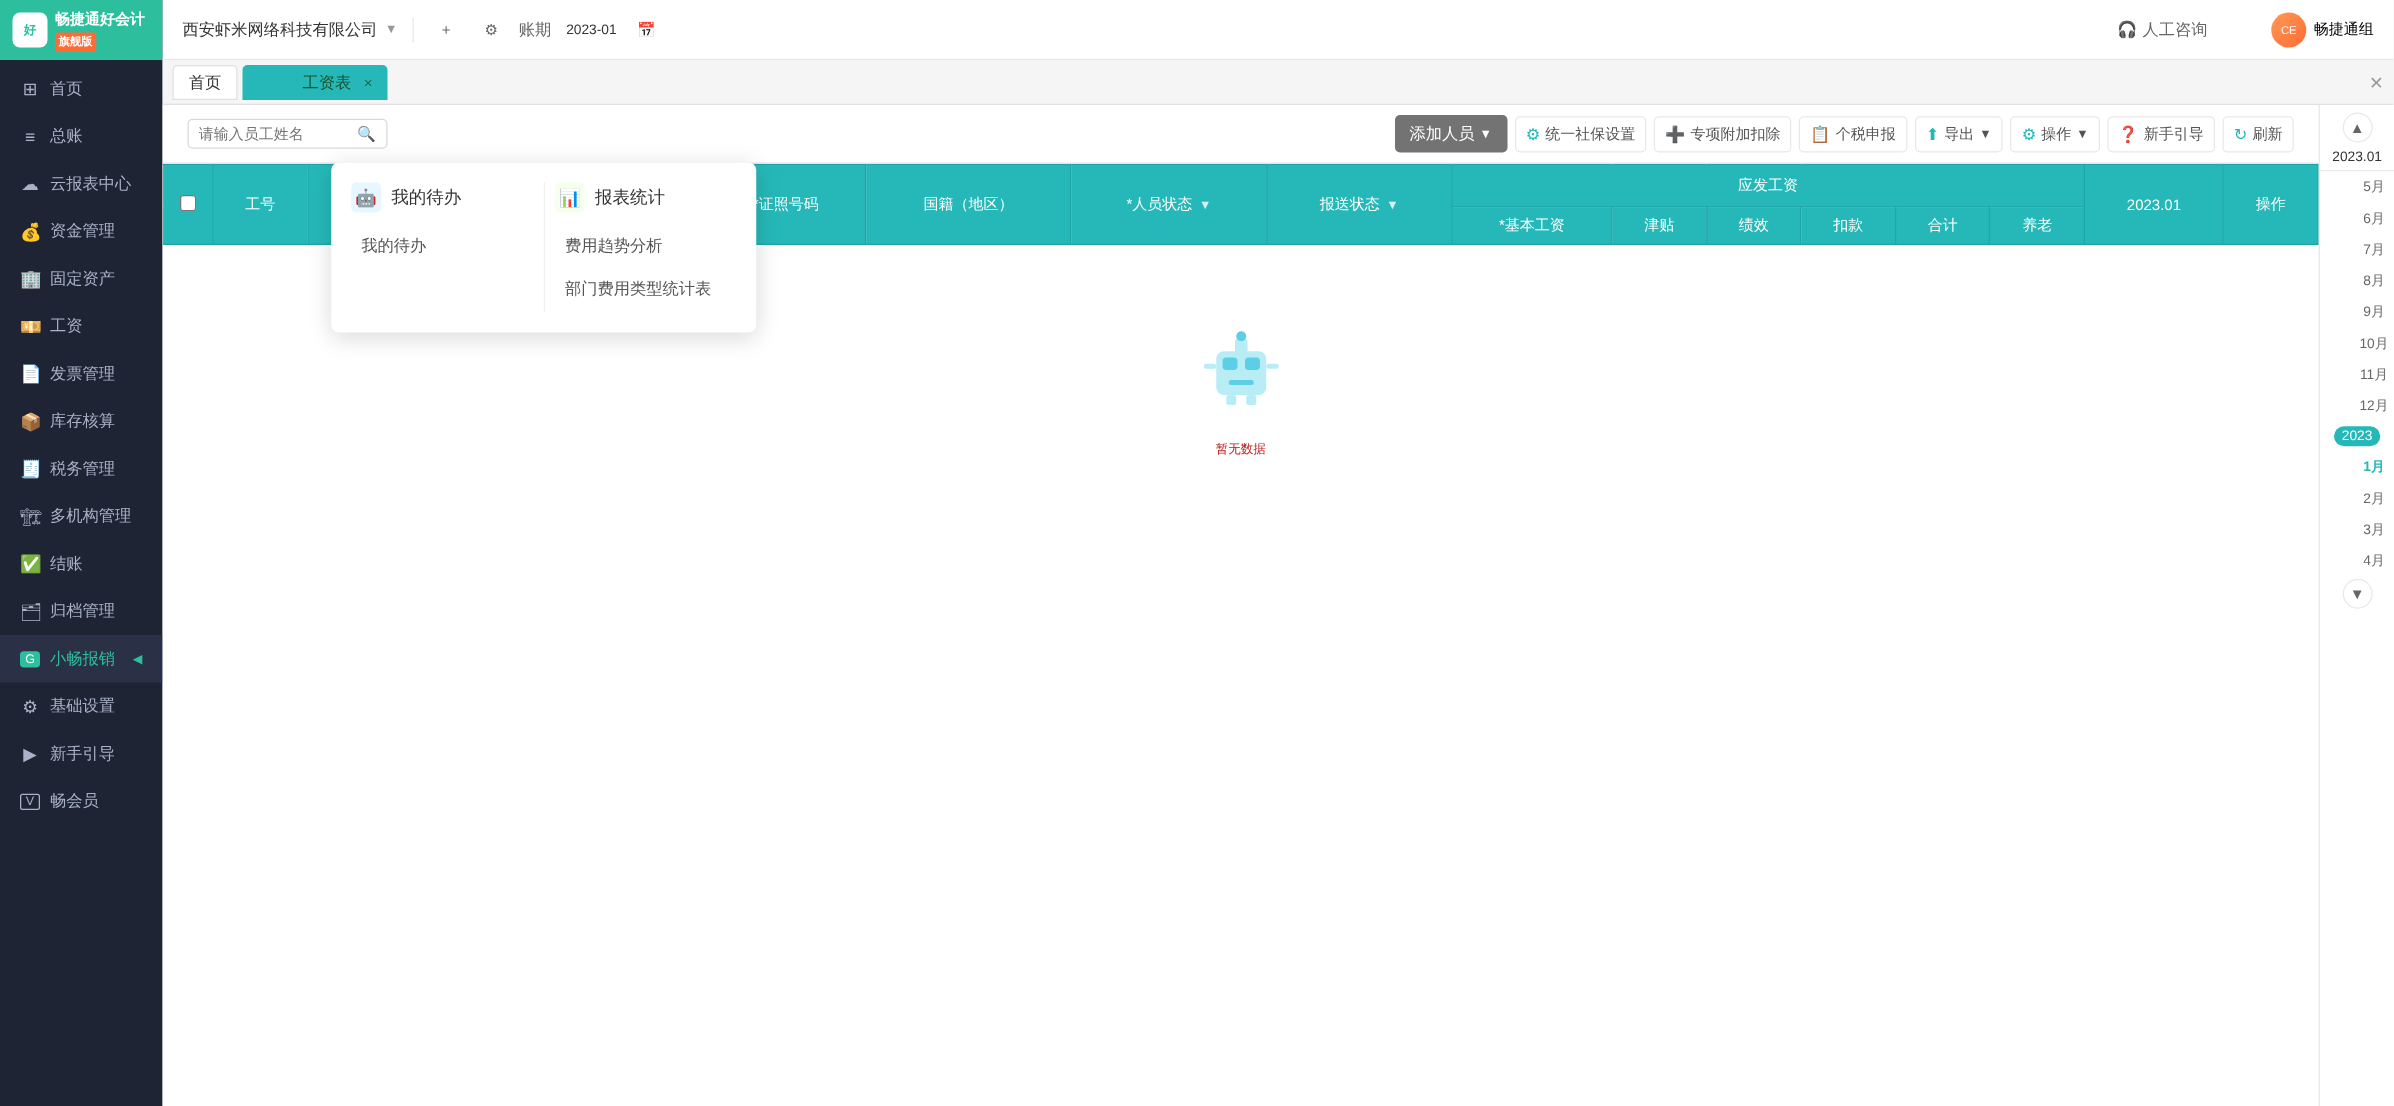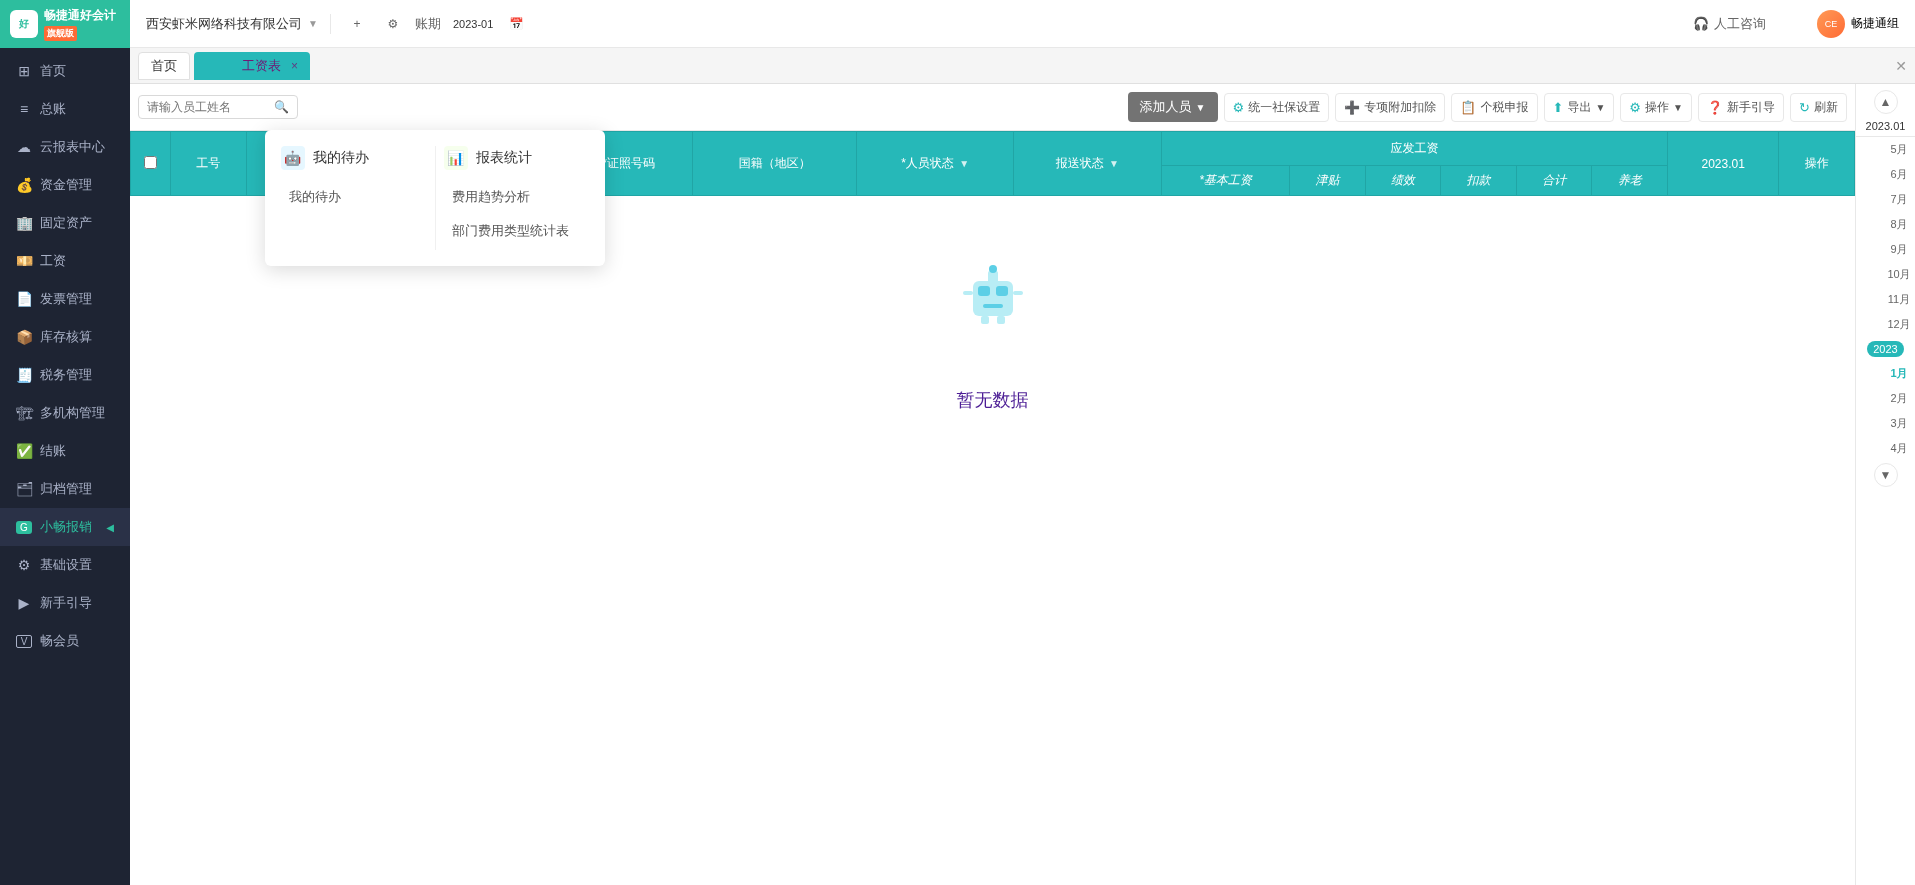--- a/index.html
+++ b/index.html
@@ -115,21 +115,21 @@
       height: 28px;
       padding: 0 12px;
       display: flex;
       align-items: center;
       gap: 6px;
       border-radius: 4px 4px 0 0;
       cursor: pointer;
       font-size: 13px;
       color: #666;
     }
-    .tab.active { background: #26b8b8; color: #701a75; padding-left: 48px; }
+    .tab.active { background: #26b8b8; color: #14532d; padding-left: 48px; }
     .tab-home { color: #333; background: white; border: 1px solid #e0e0e0; }
 
     
     .content-area {
       flex: 1;
       display: flex;
       overflow: hidden;
       background: #f5f7fa;
     }
 
@@ -138,21 +138,21 @@
       flex: 1;
       display: flex;
       flex-direction: column;
       overflow: hidden;
       background: white;
       margin: 0;
     }
 
     
     .salary-toolbar {
-      padding: 8px 8px;
+      padding: 8px 20px;
       display: flex;
       align-items: center;
       gap: 8px;
       background: white;
       border-bottom: 1px solid #e8e8e8;
     }
     .search-input-wrap {
       display: flex;
       align-items: center;
       border: 1px solid #d9d9d9;
@@ -215,21 +215,20 @@
       padding: 8px 8px;
       border: 1px solid #20a5a5;
       white-space: nowrap;
       text-align: center;
     }
     .salary-table thead tr.sub-header th {
       background: #26b8b8;
       color: white;
       font-size: 12px;
       padding: 6px 8px;
-      font-style: italic;
     }
     .salary-table tbody tr td {
       border: 1px solid #e8e8e8;
       padding: 8px;
       font-size: 12px;
       text-align: center;
       color: #333;
     }
     .th-checkbox { width: 40px; }
     .sort-icon { font-size: 10px; color: rgba(255,255,255,0.8); }
@@ -242,21 +241,21 @@
       align-items: center;
       justify-content: center;
       padding: 60px 0;
       color: #999;
     }
     .empty-state .robot-icon {
       width: 80px;
       height: 80px;
       margin-bottom: 16px;
     }
-    .empty-state .empty-text { font-size: 18px; color: #4c1d95; margin-top: 36px; }
+    .empty-state .empty-text { font-size: 10px; color: #b91c1c; }
 
     
     .timeline-panel {
       width: 60px;
       background: white;
       border-left: 1px solid #e8e8e8;
       display: flex;
       flex-direction: column;
       align-items: center;
       padding: 4px 0;

